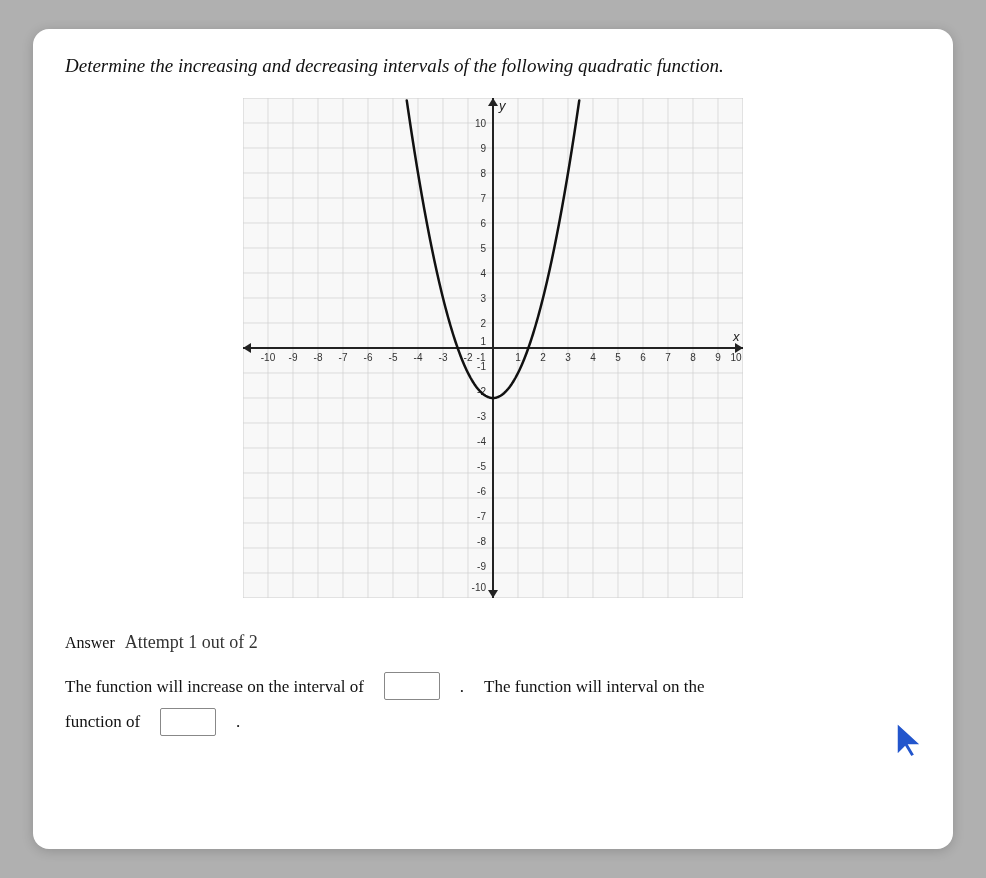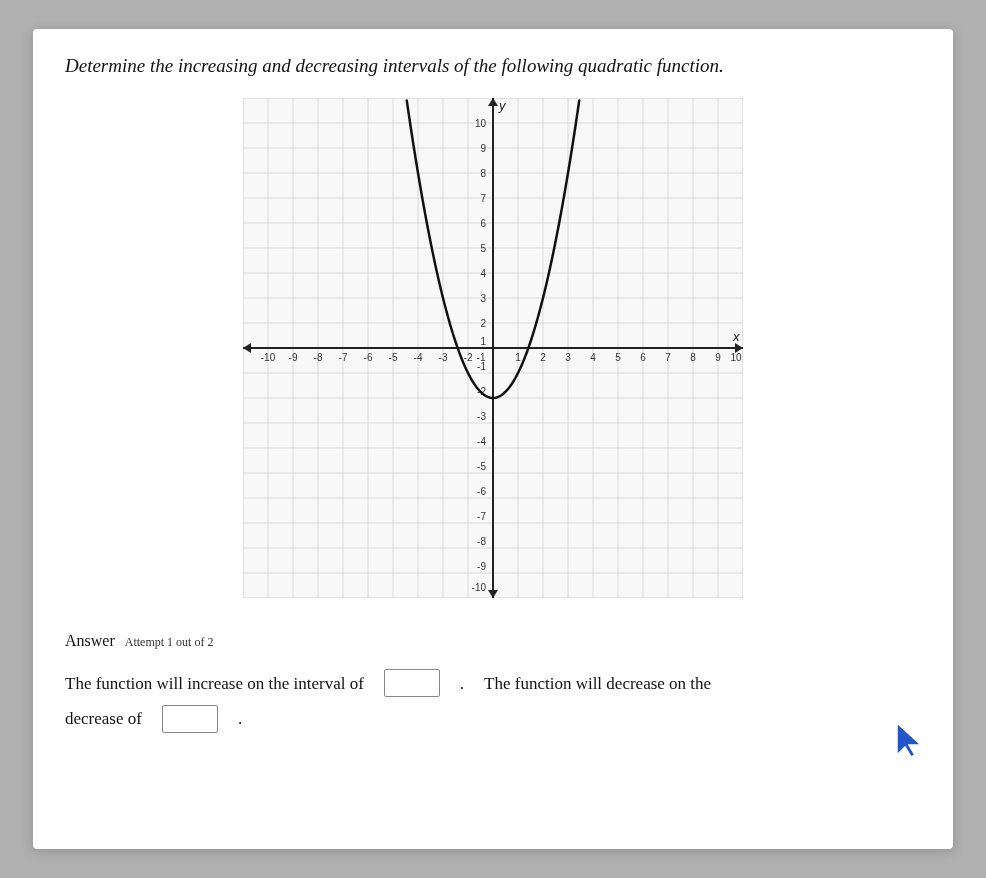--- a/index.html
+++ b/index.html
@@ -6,21 +6,21 @@
     body {
       background: #b0b0b0;
       display: flex;
       justify-content: center;
       align-items: center;
       min-height: 100vh;
       font-family: Georgia, 'Times New Roman', serif;
     }
     .card {
       background: #fff;
-      border-radius: 4px;
+      border-radius: 16px;
       padding: 24px 32px 32px 32px;
       width: 920px;
       min-height: 820px;
       position: relative;
       box-shadow: 0 2px 12px rgba(0,0,0,0.18);
     }
     .question-text {
       font-size: 19px;
       font-weight: 400;
       color: #111;
@@ -42,21 +42,21 @@
     }
     .answer-label {
       font-size: 16px;
       color: #111;
       margin-bottom: 16px;
     }
     .answer-label strong {
       font-weight: 400;
     }
     .answer-label span.attempt {
-      font-size: 12px;
+      font-size: 18px;
       font-weight: 400;
       color: #333;
       margin-left: 6px;
     }
     .answer-row {
       font-size: 17px;
       color: #111;
       line-height: 2.1;
       display: flex;
       flex-wrap: wrap;
@@ -207,24 +207,24 @@
 
   <div class="answer-section">
     <div class="answer-label">
       <strong>Answer</strong>
       <span class="attempt">Attempt 1 out of 2</span>
     </div>
     <div class="answer-row">
       <span>The function will increase on the interval of</span>
       <input type="text" placeholder="" style="">
       <span>.</span>
-      <span>The function will decrease on the</span>
+      <span>The function will interval on the</span>
     </div>
     <div class="answer-row">
-      <span>decrease of</span>
+      <span>function of</span>
       <input type="text" placeholder="" style="">
       <span>.</span>
     </div>
   </div>
 
   <div class="cursor-icon">
     <svg width="36" height="40" viewBox="0 0 36 40">
       <polygon points="4,4 4,36 12,28 18,38 22,36 16,26 28,26" fill="#2255cc" stroke="#fff" stroke-width="1.5"></polygon>
     </svg>
   </div>

